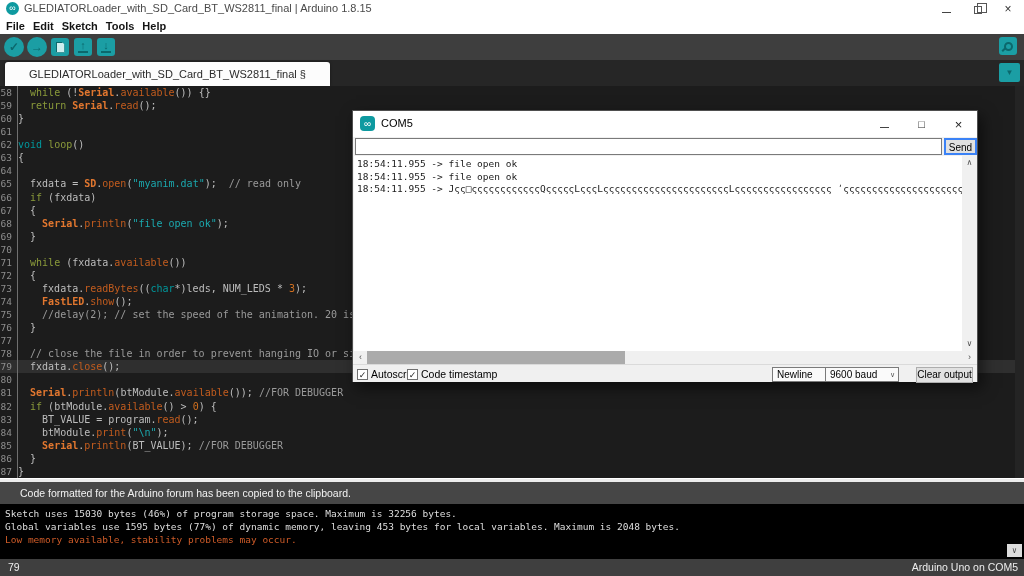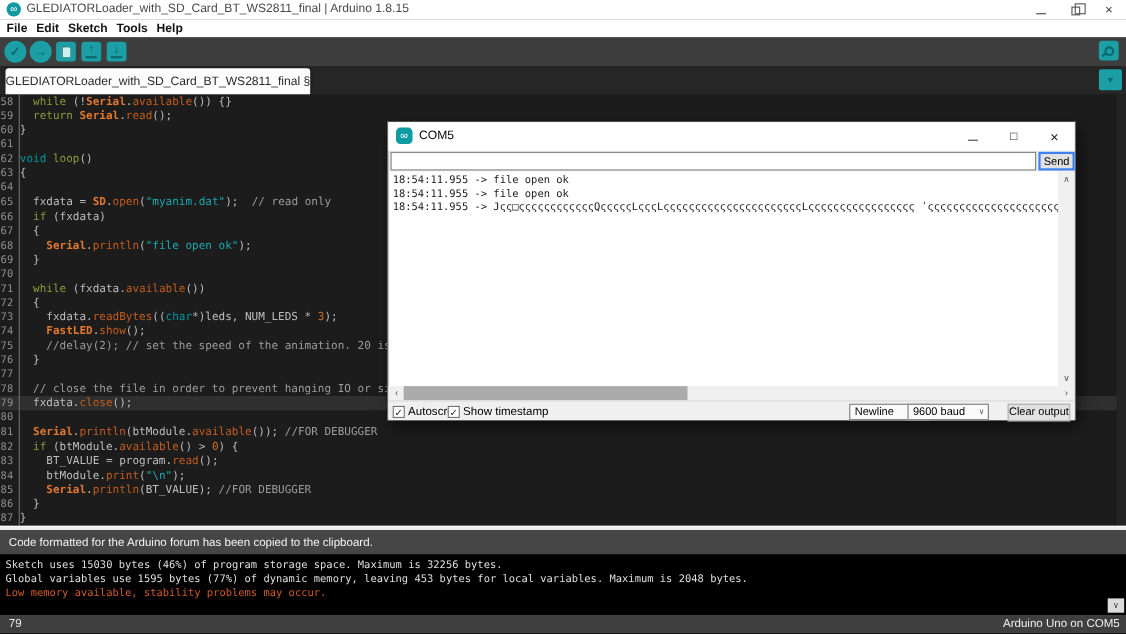--- a/index.html
+++ b/index.html
@@ -36,21 +36,21 @@
                 clip-path:polygon(0 0, 66% 0, 100% 27%, 100% 100%, 0 100%); }
   .tray-glyph { display:flex; flex-direction:column; align-items:center; line-height:9px; }
   .tray-glyph .bar { width:10px; border-top:2px solid #0B686C; margin-top:1px; }
   .mag-glyph { position:relative; width:9px; height:9px; border:2px solid #0B686C; border-radius:50%; }
   .mag-glyph::after { content:""; position:absolute; width:2px; height:5px; background:#0B686C;
                       left:-3px; bottom:-3px; transform:rotate(45deg); }
 
   
   .tabbar { position:absolute; left:0; top:60px; width:1024px; height:26px; background:#262626; }
   .tab { position:absolute; left:5px; top:2px; height:24px; background:#FCFCFC; border-radius:3px 3px 0 0;
-         font-size:11px; color:#2B2B2B; line-height:24px; padding:0 0; white-space:nowrap;
+         font-size:11px; color:#2B2B2B; line-height:24px; padding:0 24px; white-space:nowrap;
          box-shadow:0 0 3px rgba(0,0,0,.4); }
   .tab-dropdown { position:absolute; left:999px; top:3px; width:21px; height:19px; border-radius:2px;
                   background:#1B9EA4; color:#0B686C; font-size:8px; text-align:center; line-height:19px; }
 
   
   .editor { position:absolute; left:0; top:86px; width:1024px; height:392px; background:#1C1C1C; overflow:hidden; }
   .gutter-sep { position:absolute; left:17px; top:0; bottom:0; width:1px; background:#6F6F6F; z-index:2; }
   .editor-scroll { position:absolute; right:0; top:0; bottom:0; width:9px; background:#242424; }
   .code-line { position:relative; height:13.067px; line-height:13.067px; white-space:pre;
                font-family:"DejaVu Sans Mono", monospace; font-size:10px; color:#BDBDBD; }
@@ -61,21 +61,21 @@
   .tok-type{ color:#00979C; }
   .tok-cls { color:#E2772F; font-weight:bold; }
   .tok-meth{ color:#C25C1E; }
   .tok-str { color:#1BA8AE; }
   .tok-com { color:#9A9A9A; }
   .tok-num { color:#D2701F; }
 
   
   .split-divider { position:absolute; left:0; top:478px; width:1024px; height:4px; background:#ECECEC; border-top:1px solid #FFF; }
   .statusbar { position:absolute; left:0; top:482px; width:1024px; height:22px; background:#464646;
-               color:#F2F2F2; font-size:10.5px; line-height:22px; padding-left:8px; }
+               color:#F2F2F2; font-size:10.5px; line-height:22px; padding-left:20px; }
   .console { position:absolute; left:0; top:504px; width:1024px; height:55px; background:#000;
              font-family:"DejaVu Sans Mono", monospace; font-size:9.5px; line-height:13px;
              color:#DFDFDF; padding:3px 0 0 5px; }
   .console-line.warning { color:#CE5B28; }
   .console-scroll-down { position:absolute; right:2px; bottom:2px; width:15px; height:13px; background:#DCDCDC;
                          color:#444; font-size:8px; text-align:center; line-height:13px; }
   .footer { position:absolute; left:0; top:559px; width:1024px; height:17px; background:#3F3F3F;
             color:#EDEDED; font-size:10.5px; line-height:17px; }
   .footer-line { position:absolute; left:8px; }
   .footer-board { position:absolute; right:6px; }
@@ -244,21 +244,21 @@
       <div class="h-thumb"></div>
       <div class="h-arrow h-right">›</div>
     </div>
     <div class="d-controls">
       <div class="chk chk-autoscroll">
         <span class="chk-box">✓</span>
         <span>Autoscroll</span>
       </div>
       <div class="chk chk-timestamp">
         <span class="chk-box">✓</span>
-        <span>Show timestamp</span>
+        <span>Code timestamp</span>
       </div>
       <div class="combo combo-lineending">
         <span>Newline</span>
         <span class="chev">∨</span>
       </div>
       <div class="combo combo-baud">
         <span>9600 baud</span>
         <span class="chev">∨</span>
       </div>
       <div class="d-clear">Clear output</div>

